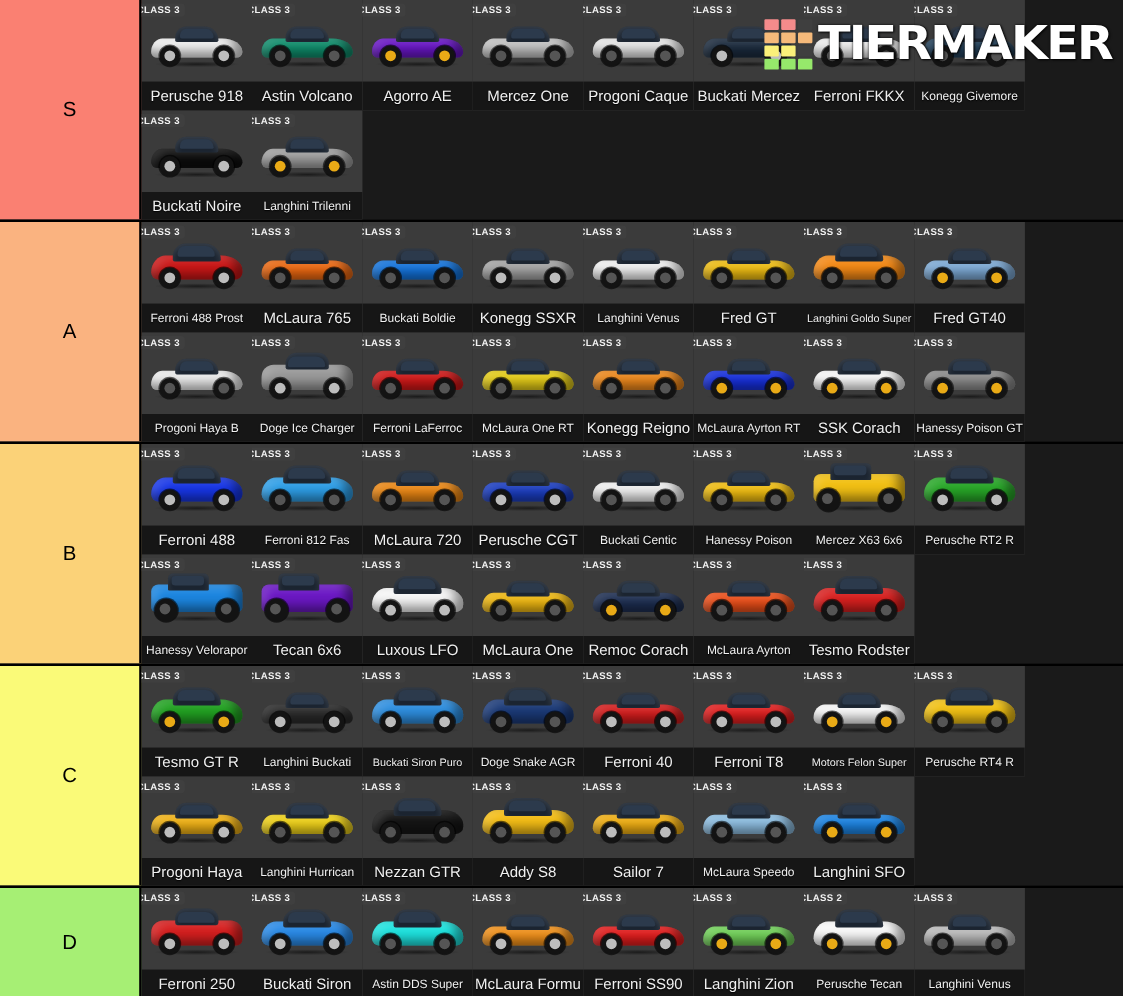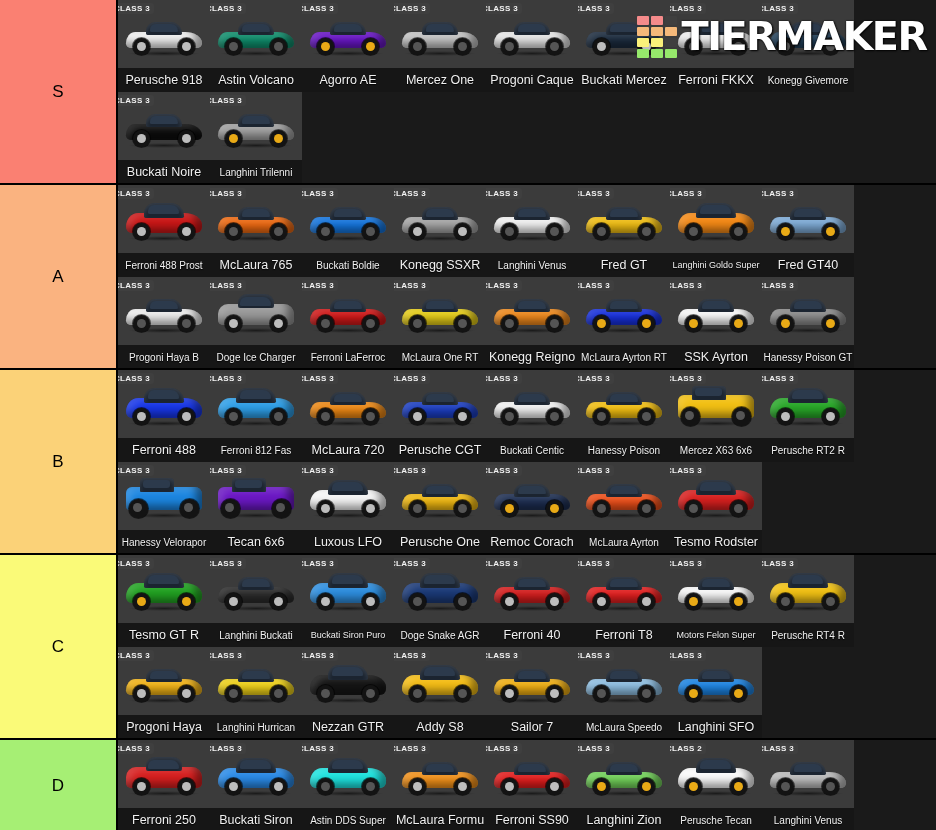--- a/index.html
+++ b/index.html
@@ -567,21 +567,21 @@
               <div class="car low">
                 <div class="shade"></div>
                 <div class="body" style="background: rgb(251, 251, 251);"></div>
                 <div class="roof"></div>
                 <div class="win"></div>
                 <div class="wheel f gold"></div>
                 <div class="wheel r gold"></div>
               </div>
             </div>
             <div class="class-badge">CLASS 3</div>
-            <div class="card-name">SSK Ayrton</div>
+            <div class="card-name">SSK Corach</div>
           </div>
           <div class="card">
             <div class="car-img card-img">
               <div class="car low">
                 <div class="shade"></div>
                 <div class="body" style="background: rgb(141, 141, 141);"></div>
                 <div class="roof"></div>
                 <div class="win"></div>
                 <div class="wheel f gold"></div>
                 <div class="wheel r gold"></div>
@@ -754,21 +754,21 @@
               <div class="car low">
                 <div class="shade"></div>
                 <div class="body" style="background: rgb(243, 187, 18);"></div>
                 <div class="roof"></div>
                 <div class="win"></div>
                 <div class="wheel f dark"></div>
                 <div class="wheel r dark"></div>
               </div>
             </div>
             <div class="class-badge">CLASS 3</div>
-            <div class="card-name">Perusche One</div>
+            <div class="card-name">McLaura One</div>
           </div>
           <div class="card">
             <div class="car-img card-img">
               <div class="car low">
                 <div class="shade"></div>
                 <div class="body" style="background: rgb(29, 46, 82);"></div>
                 <div class="roof"></div>
                 <div class="win"></div>
                 <div class="wheel f gold"></div>
                 <div class="wheel r gold"></div>

